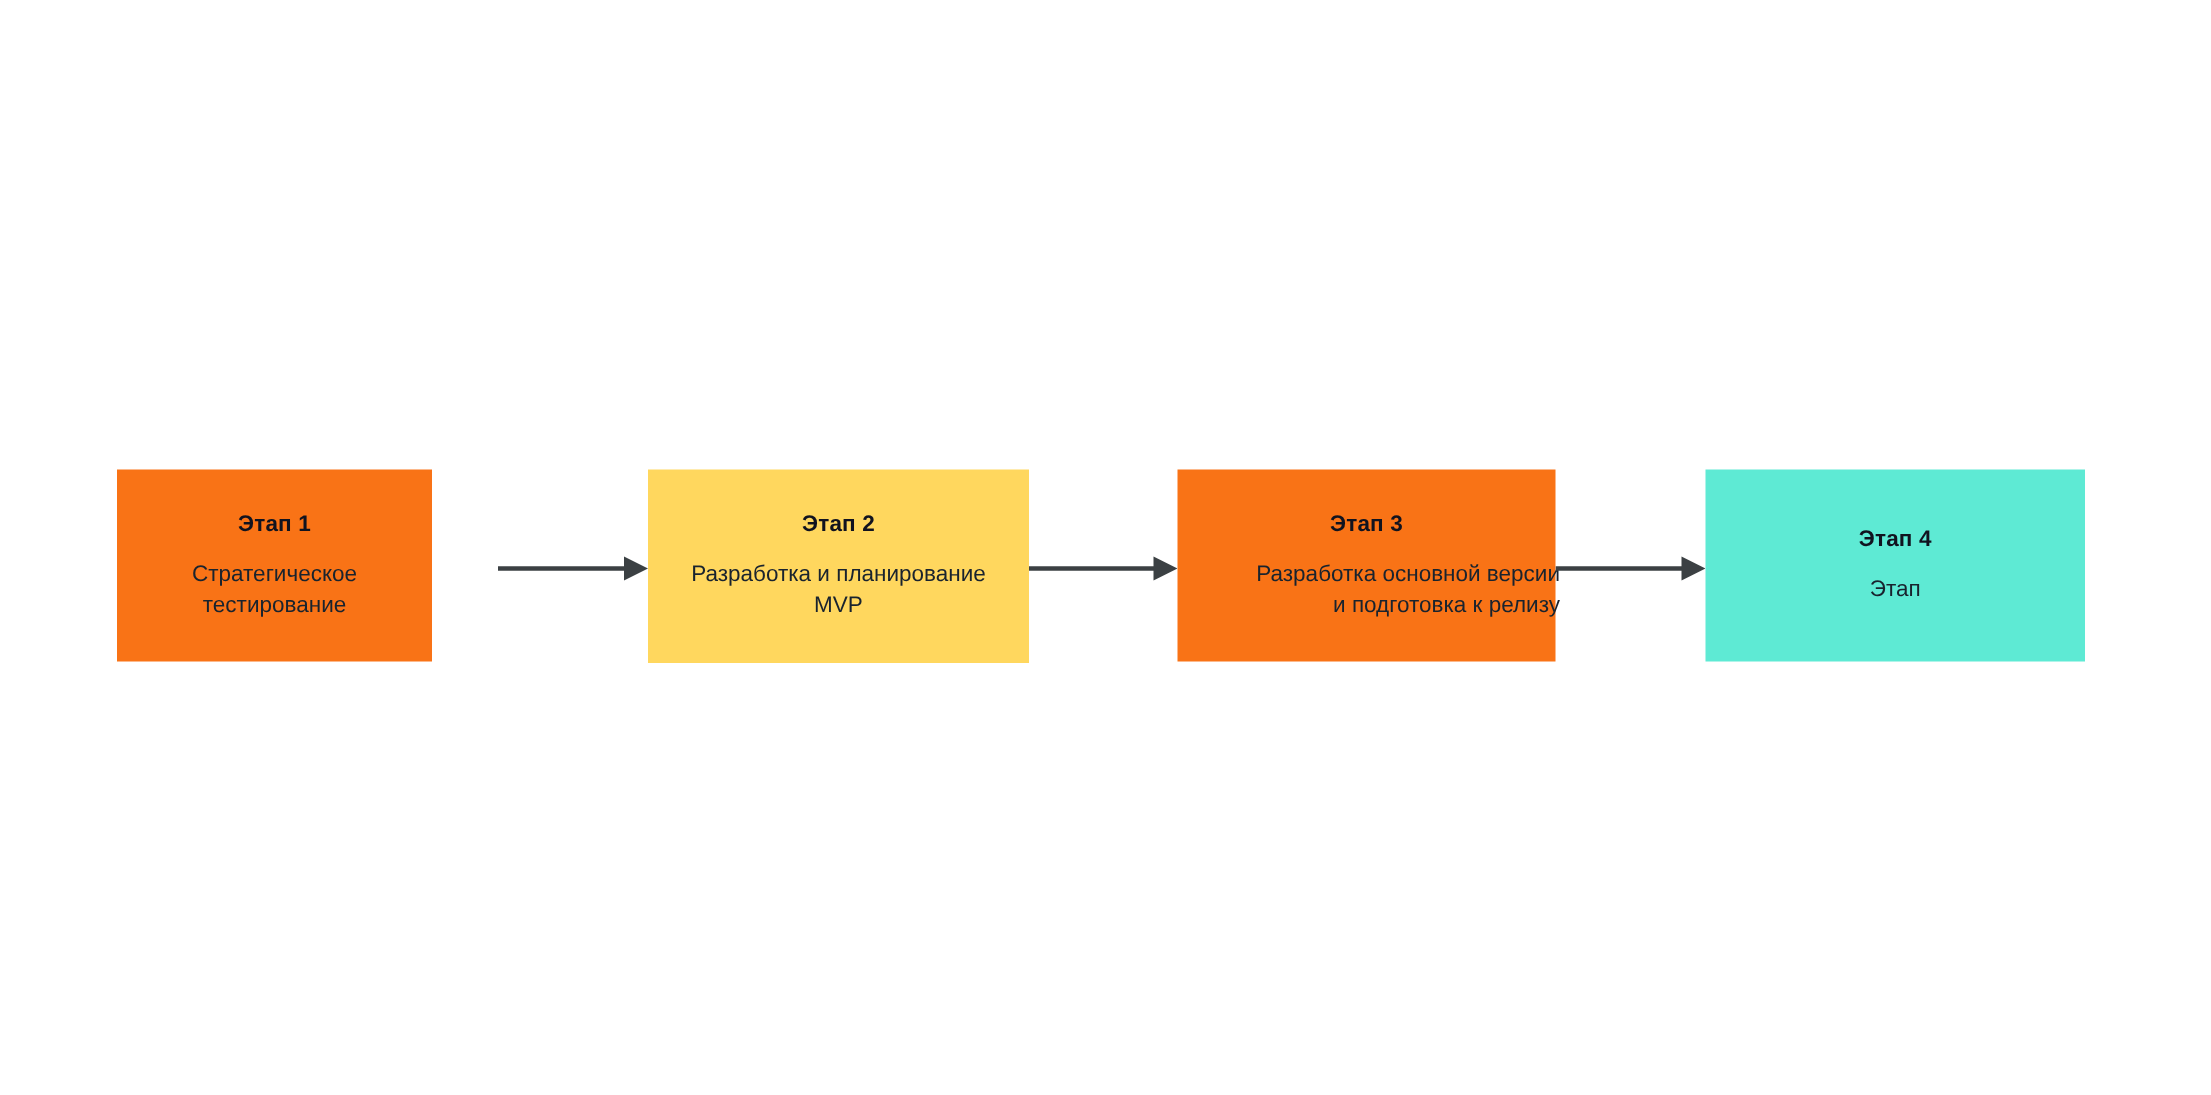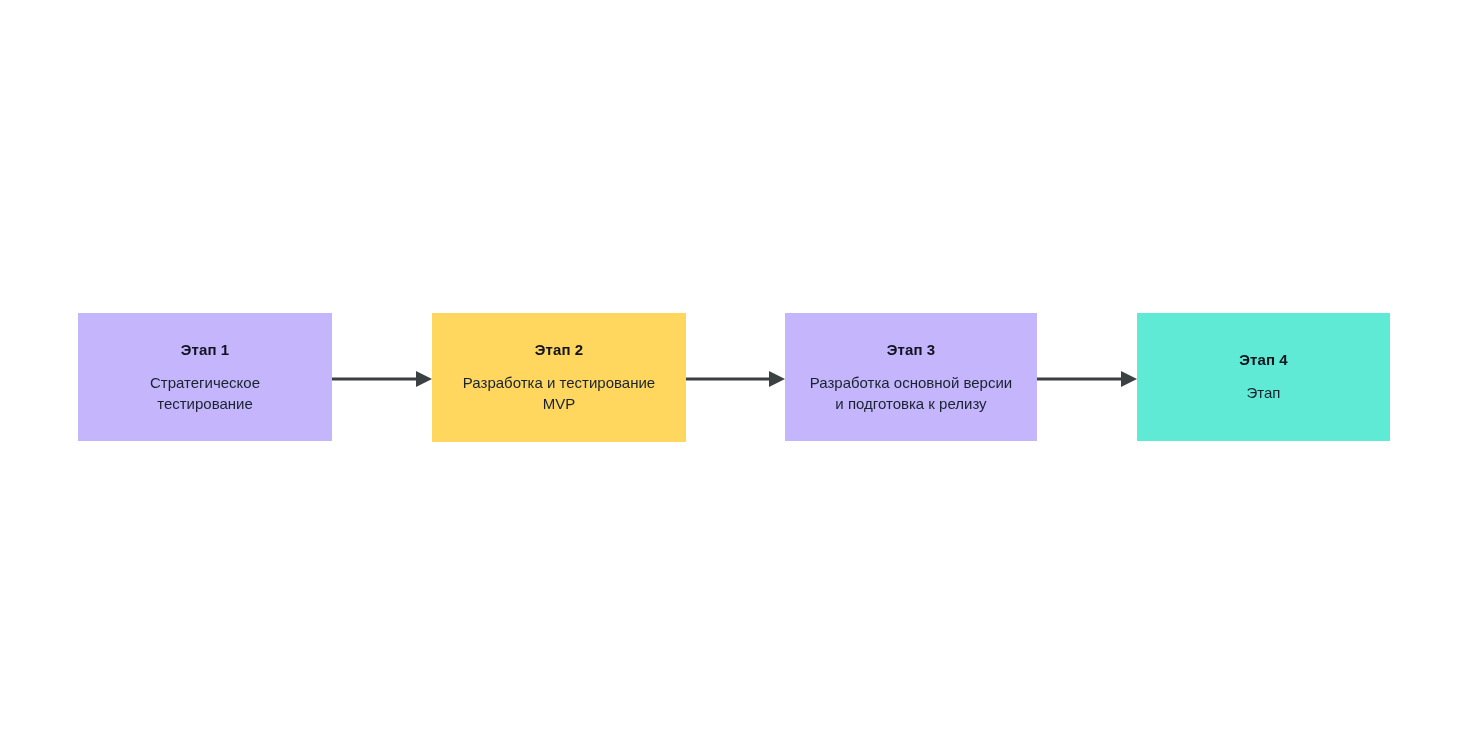--- a/index.html
+++ b/index.html
@@ -41,37 +41,37 @@
     margin-top: 13px;
     font-size: 15px;
     font-weight: normal;
     color: #19232e;
     line-height: 21px;
     white-space: pre-line;
     width: 250px;
   }
   
   #stage-box-1 {
-    left: 78px;  top: 313px;  width: 254px; height: 128px;
-    background: #c4b5fd;
+    left: 78px;  top: 313px;  width: 210px; height: 128px;
+    background: #f97316;
   }
   #stage-box-2 {
     left: 432px; top: 313px;  width: 254px; height: 129px;
     background: #ffd75e;
   }
   #stage-box-3 {
     left: 785px; top: 313px;  width: 252px; height: 128px;
-    background: #c4b5fd;
+    background: #f97316;
   }
   #stage-box-4 {
     left: 1137px; top: 313px; width: 253px; height: 128px;
     background: #5eead4;
   }
   
-  #stage-box-3 .stage-body { width: 258px; }
+  #stage-box-3 .stage-body { width: 258px; text-align: right; }
   #stage-box-1 .stage-body,
   #stage-box-4 .stage-body { width: 230px; }
 
   .connector {
     position: absolute;
     height: 24px;
     top: 367px;
     pointer-events: none;
   }
   #connector-1 { left: 332px; width: 100px; }
@@ -91,21 +91,21 @@
 
   <div class="connector" id="connector-1">
     <svg width="100" height="24" viewBox="0 0 100 24">
       <line x1="0" y1="12" x2="85" y2="12" stroke="#3b4043" stroke-width="3"></line>
       <polygon points="84,4 100,12 84,20" fill="#3b4043"></polygon>
     </svg>
   </div>
 
   <div class="stage-box" id="stage-box-2">
     <div class="stage-title">Этап 2</div>
-    <div class="stage-body">Разработка и тестирование
+    <div class="stage-body">Разработка и планирование
 MVP</div>
   </div>
 
   <div class="connector" id="connector-2">
     <svg width="99" height="24" viewBox="0 0 99 24">
       <line x1="0" y1="12" x2="84" y2="12" stroke="#3b4043" stroke-width="3"></line>
       <polygon points="83,4 99,12 83,20" fill="#3b4043"></polygon>
     </svg>
   </div>
 

